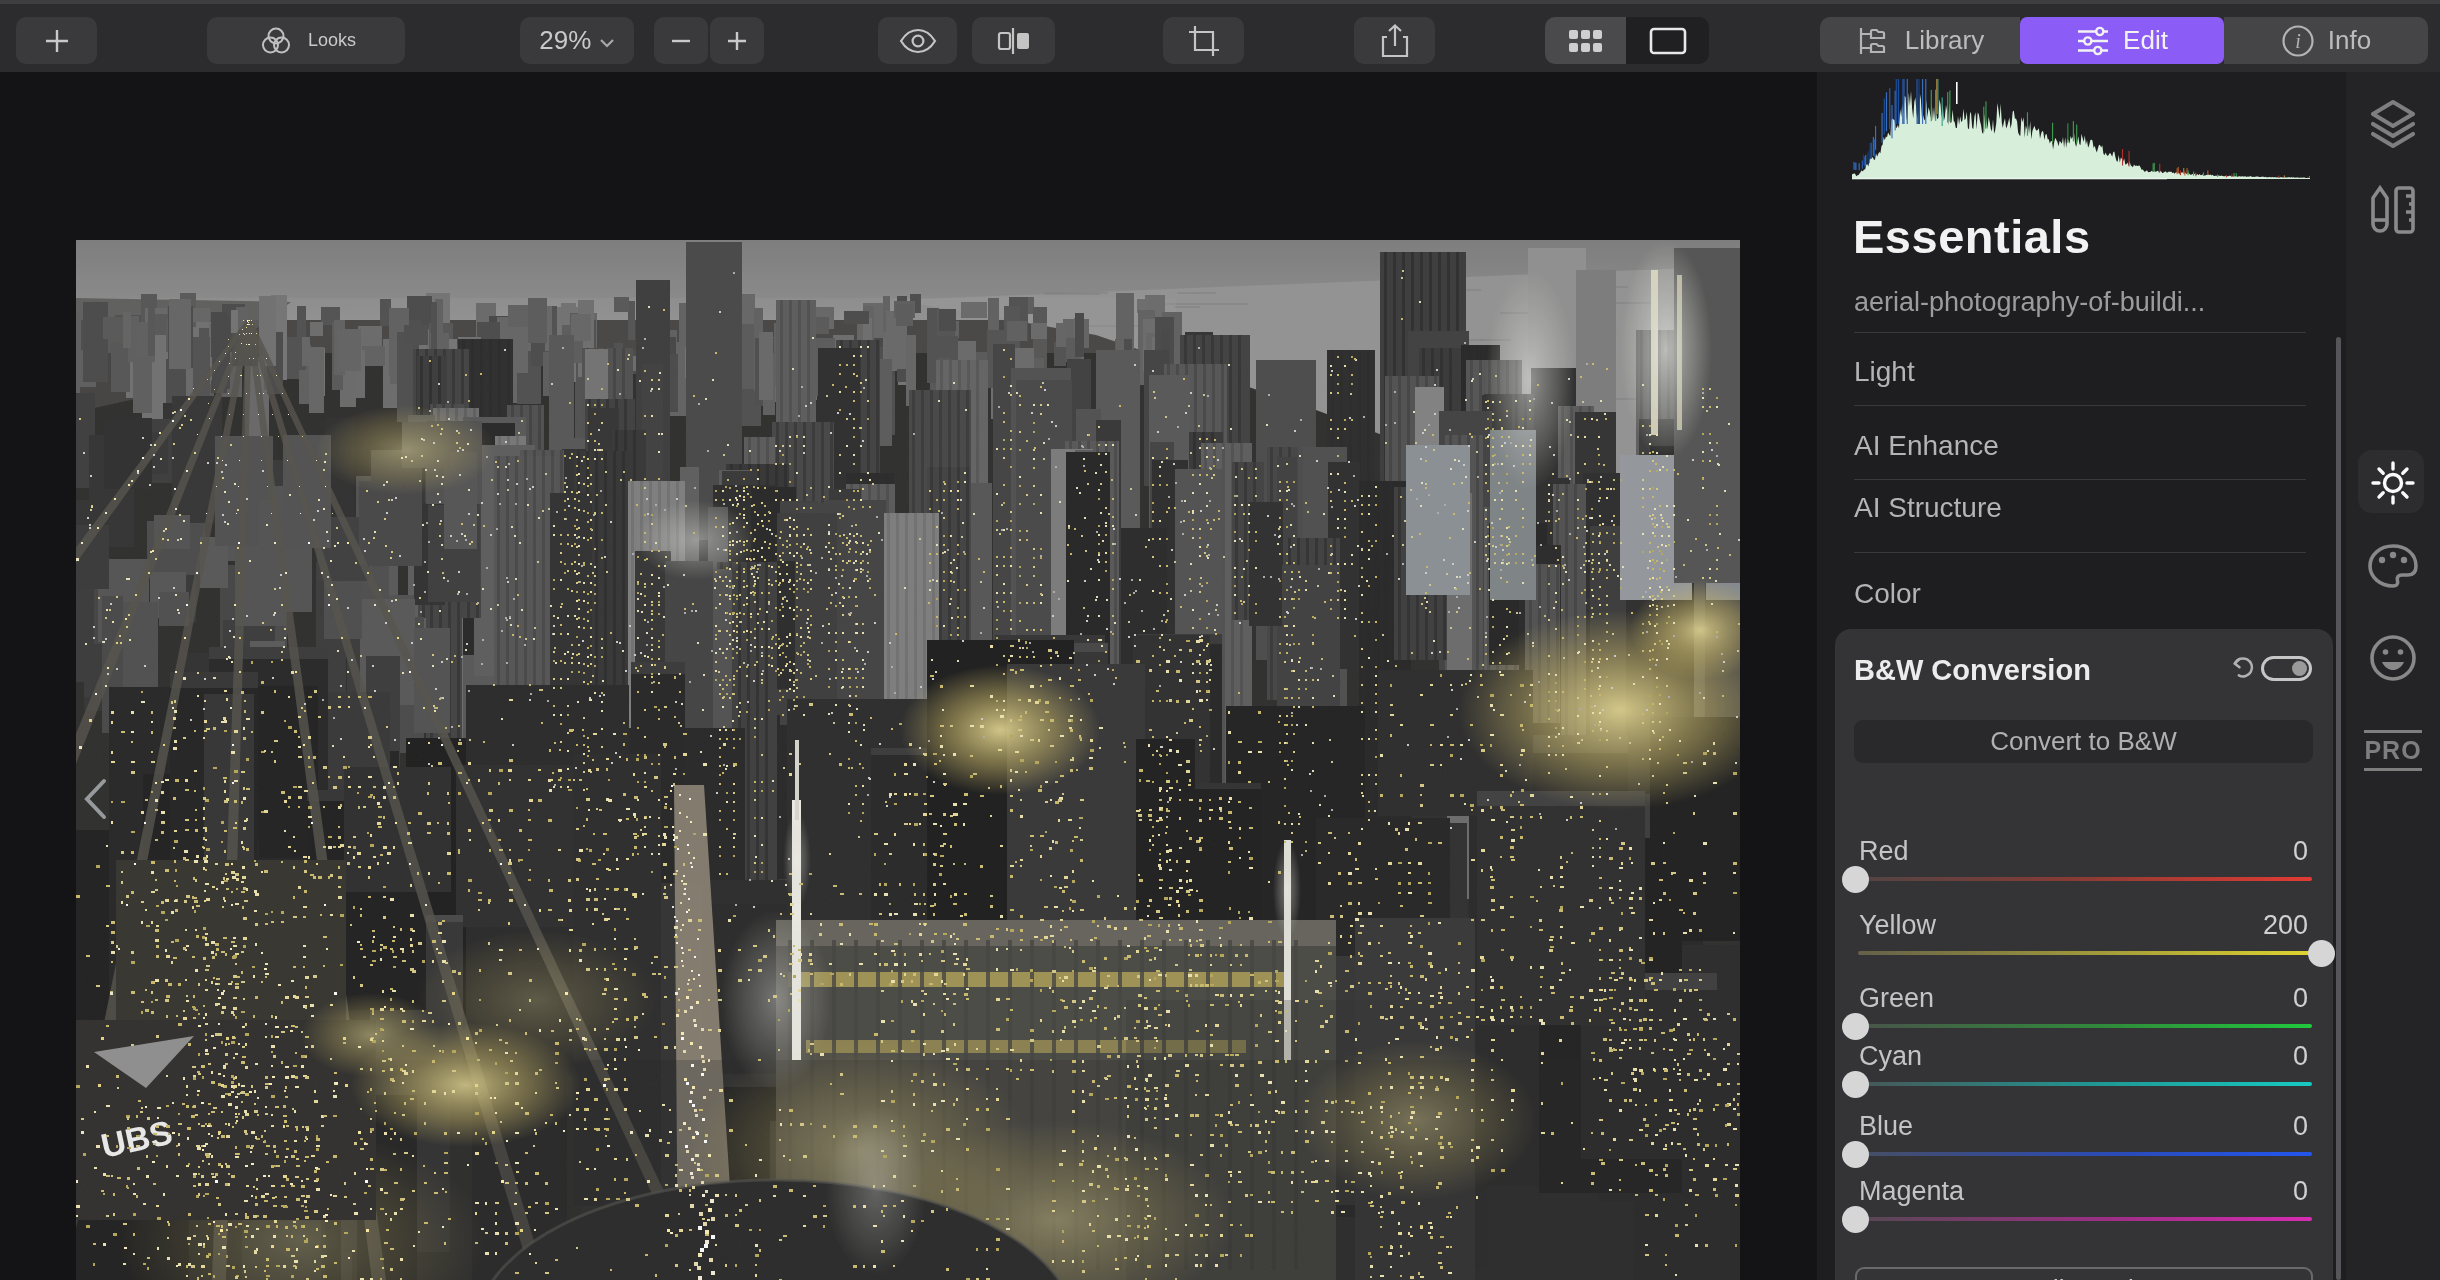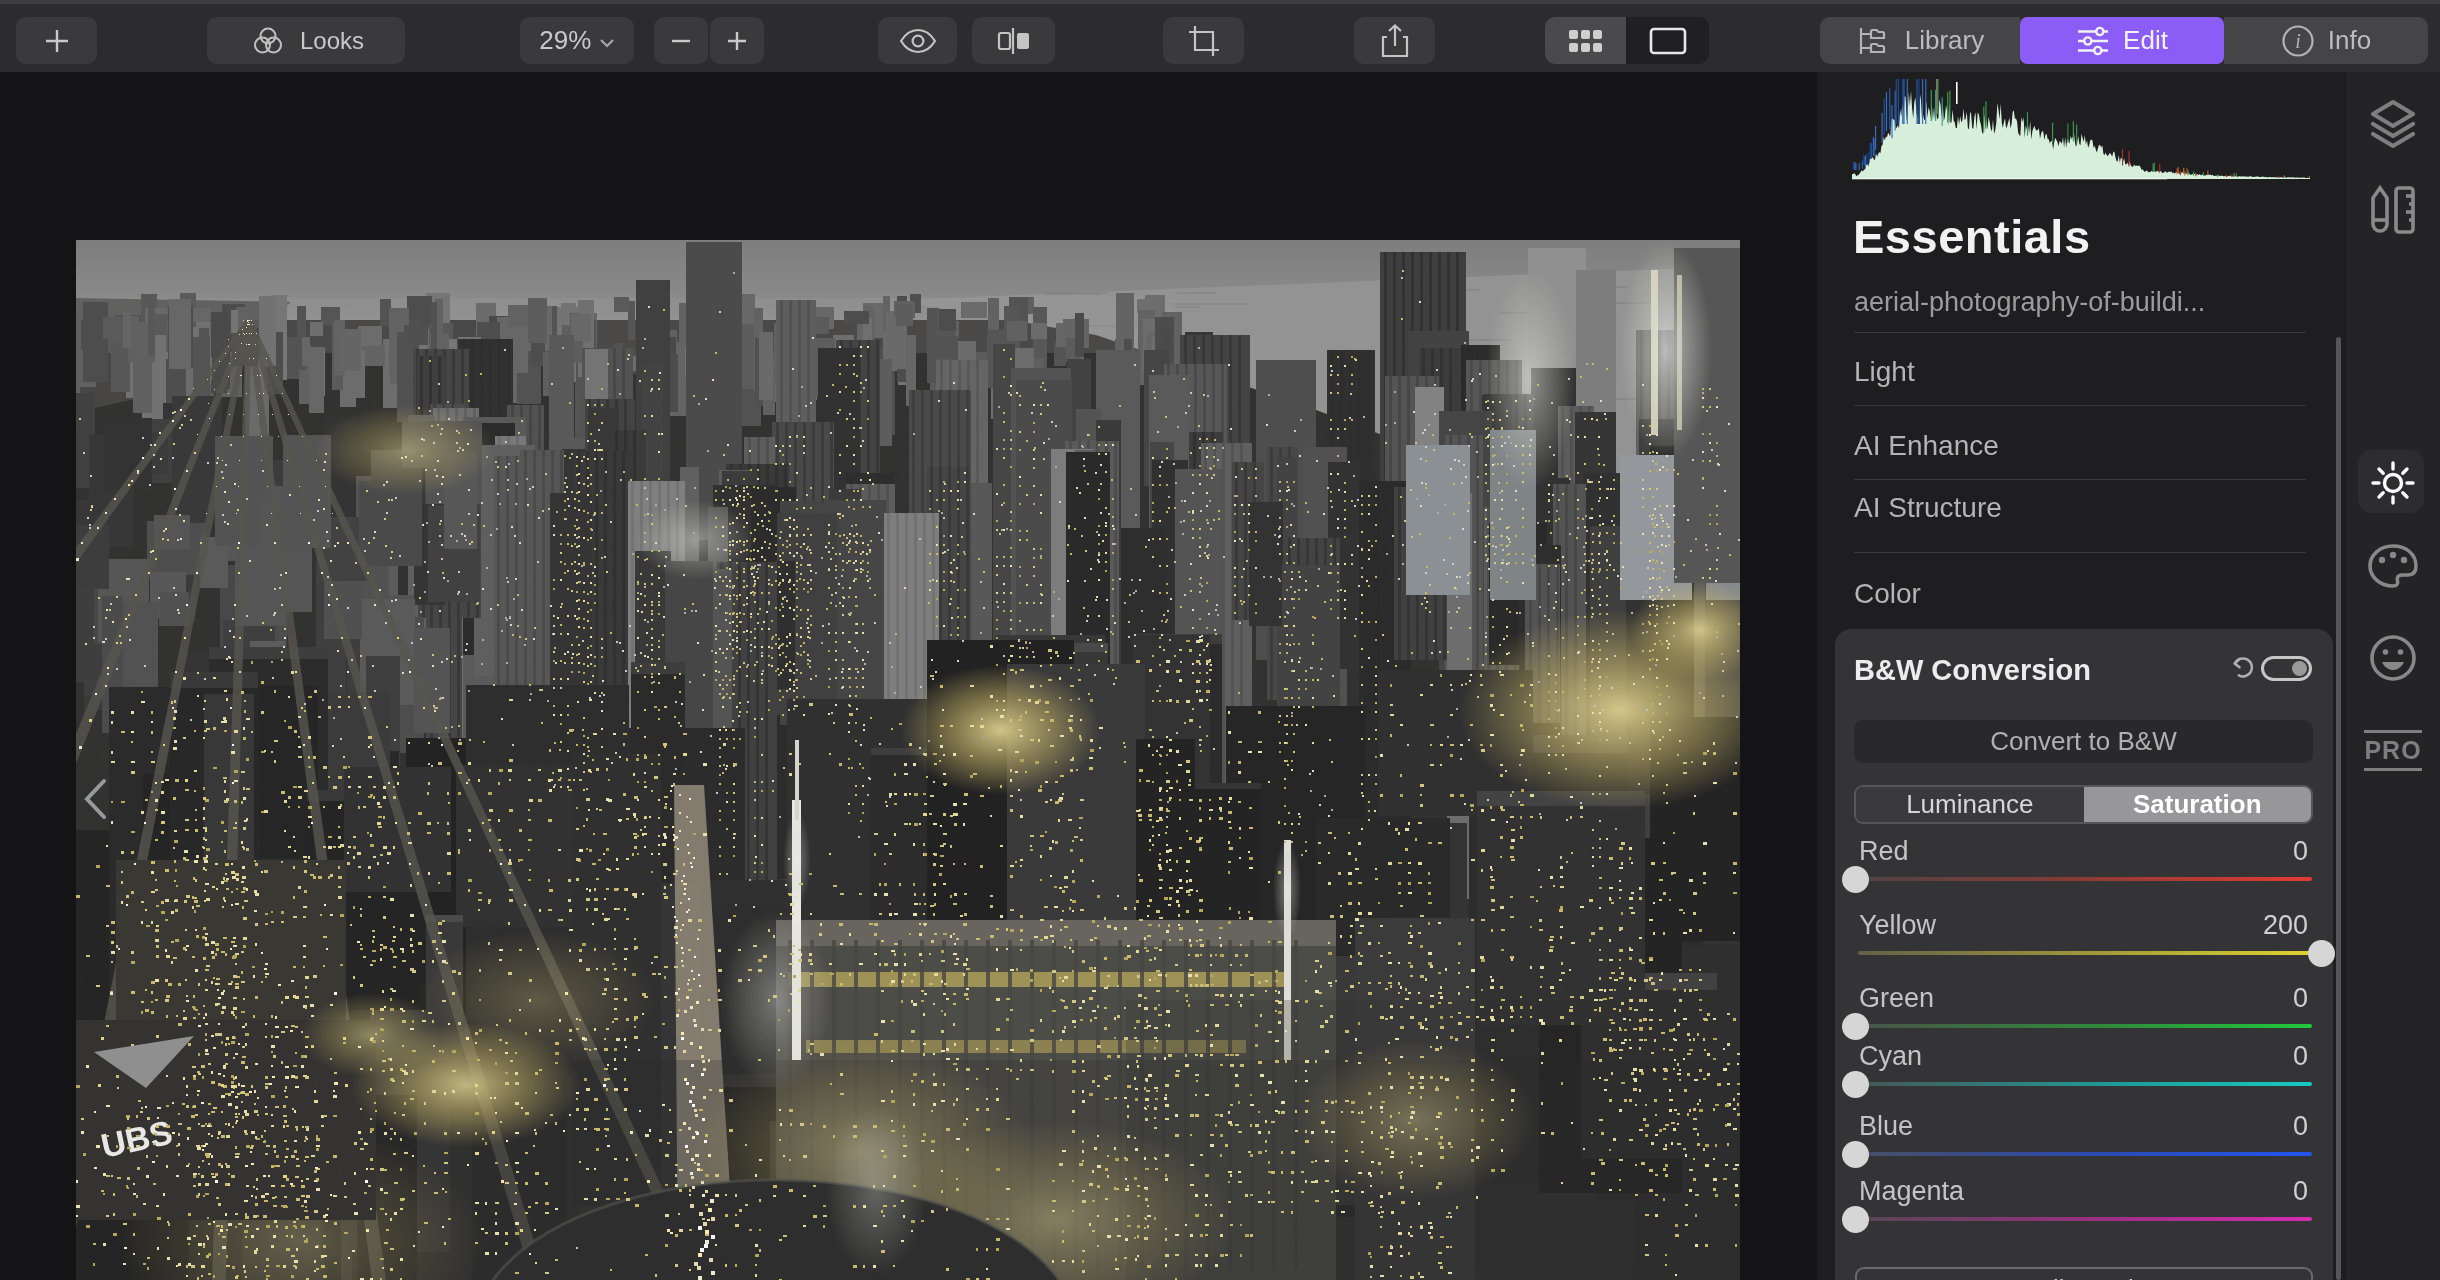--- a/index.html
+++ b/index.html
@@ -1,17 +1,17 @@
 <!DOCTYPE html>
 <html><head><meta charset="utf-8"><style>
 *{margin:0;padding:0;box-sizing:border-box}
 html,body{width:2440px;height:1280px;background:#151517;overflow:hidden;font-family:"Liberation Sans",sans-serif}
 .abs{position:absolute}
 #toolbar{position:absolute;left:0;top:0;width:2440px;height:72px;background:#2c2c2e;border-top:4px solid #3e3e40}
-.tbtn{position:absolute;top:13px;height:47px;background:#3a3a3c;border-radius:10px;display:flex;align-items:center;justify-content:center;color:#c9c9c9;font-size:24px}
+.tbtn{position:absolute;top:13px;height:47px;background:#3a3a3c;border-radius:10px;display:flex;align-items:center;justify-content:center;color:#c9c9c9;font-size:18px}
 #canvas{position:absolute;left:0;top:72px;width:1817px;height:1208px;background:#141416}
 #photo{position:absolute;left:76px;top:168px;width:1664px;height:1112px;overflow:hidden}
 #panel{position:absolute;left:1817px;top:72px;width:623px;height:1208px;background:#1e1e20}
 #strip{position:absolute;left:2346px;top:72px;width:94px;height:1208px;background:#242427}
 .sicon{position:absolute;left:0;width:94px;display:flex;justify-content:center;color:#7e7e7e}
 .lbl{position:absolute;color:#b4b4b4;font-size:28px}
 .divl{position:absolute;left:37px;width:452px;height:1px;background:#39393b}
 #card{position:absolute;left:18px;top:557px;width:498px;height:800px;background:#343437;border-radius:16px}
 .slab{position:absolute;color:#c4c4c4;font-size:27px;left:24px}
 .sval{position:absolute;color:#d0d0d0;font-size:27px;right:25px}
@@ -1154,24 +1154,20 @@
     <svg class="abs" style="left:394px;top:25px" width="27" height="27" viewBox="0 0 27 27">
         <g stroke="#b0b0b0" stroke-width="2.5" fill="none" stroke-linecap="round" stroke-linejoin="round">
           <path d="M6 9.2 A 9 9 0 1 1 9.8 21.4"></path>
           <path d="M10.3 5.0L5.6 9.6l4.9 3.7"></path>
         </g>
       </svg>
     <div class="abs" style="left:426px;top:27px;width:51px;height:25px;border:3px solid #c6c6c6;border-radius:13px">
         <div class="abs" style="right:2px;top:2px;width:15px;height:15px;border-radius:50%;background:#9a9a9a"></div>
       </div>
     <div class="abs" style="left:19px;top:91px;width:459px;height:43px;background:#29292b;border-radius:9px;display:flex;align-items:center;justify-content:center;color:#b0b0b0;font-size:26px">Convert to B&amp;W</div>
-    <div class="abs" style="left:19px;top:156px;width:459px;height:39px;border:2px solid #56565a;border-radius:9px;overflow:hidden;display:flex">
-      <div style="width:50%;background:#3a3a3d;color:#d6d6d6;font-size:26px;display:flex;align-items:center;justify-content:center">Luminance</div>
-      <div style="width:50%;background:#97979a;color:#ffffff;font-size:26px;font-weight:700;display:flex;align-items:center;justify-content:center">Saturation</div>
-    </div>
     <div class="slab" style="top:207px">Red</div>
 <div class="sval" style="top:207px">0</div>
 <div class="track" style="top:248px;background:linear-gradient(90deg,#514444 0%,#843b35 45%,#e23b33 100%)"></div>
 <div class="knob" style="left:6.5px;top:236.5px"></div>
 <div class="slab" style="top:281px">Yellow</div>
 <div class="sval" style="top:281px">200</div>
 <div class="track" style="top:322px;background:linear-gradient(90deg,#64604a 0%,#a49c3a 55%,#ded32f 100%)"></div>
 <div class="knob" style="left:472.5px;top:310.5px"></div>
 <div class="slab" style="top:354px">Green</div>
 <div class="sval" style="top:354px">0</div>

